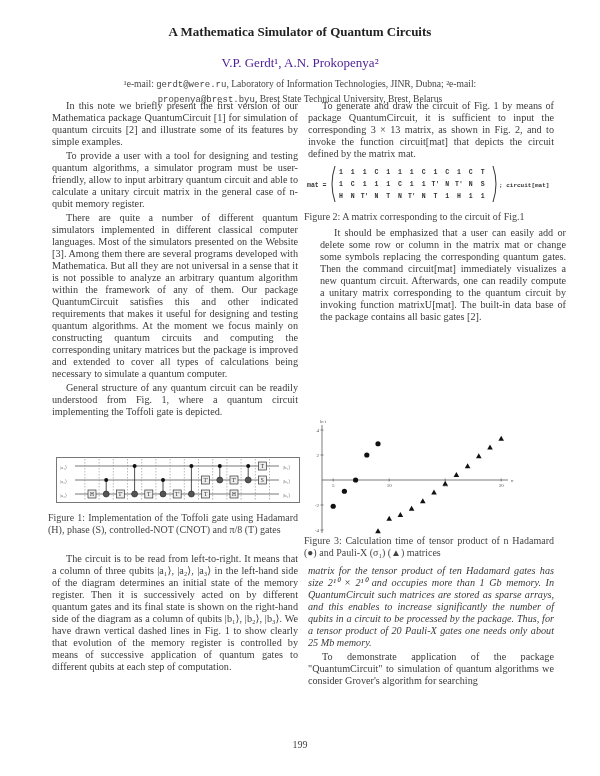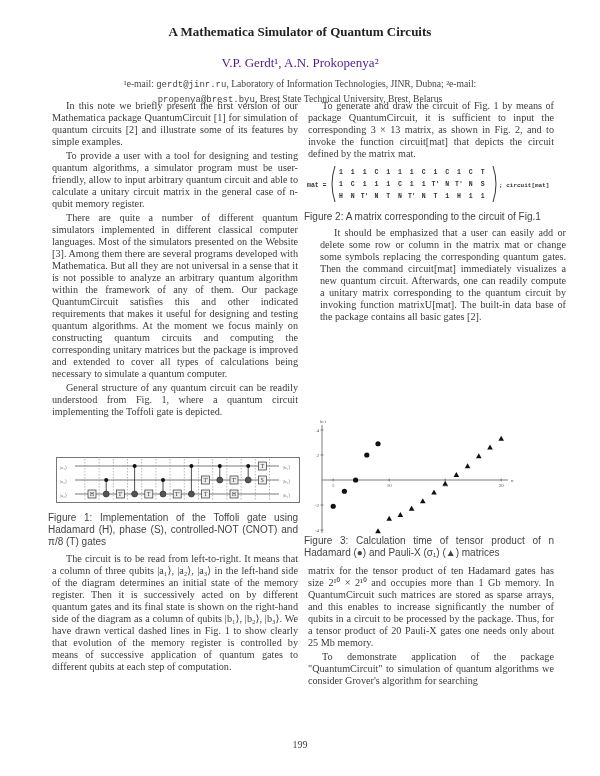--- a/index.html
+++ b/index.html
@@ -8,24 +8,24 @@
   .title { position:absolute; top:24px; left:0; width:600px; text-align:center;
            font-family:"Liberation Serif", serif; font-weight:bold; font-size:13px; color:#222; }
   .authors { position:absolute; top:55px; left:0; width:600px; text-align:center;
              font-family:"Liberation Serif", serif; font-size:13px; color:#4c1d95; }
   .affil { position:absolute; top:77px; left:80px; width:440px; text-align:center;
            font-family:"Liberation Serif", serif; font-size:9.6px; line-height:13px; color:#444; }
   .mono { font-family:"Liberation Mono", monospace; font-size:9px; }
   .col { position:absolute; font-family:"Liberation Serif", serif; font-size:10.2px;
          line-height:12px; color:#3a3a3a; text-align:justify; }
   .col p { margin:0 0 2px 4px; text-indent:14px; }
-  .col p.noindent { text-indent:0; }
+  .col p.noindent { text-indent:0;font-style:italic; }
   .left { left:48px; top:100px; width:250px; }
   .right { left:304px; top:100px; width:250px; }
-  .caption { font-family:Liberation Sans, sans-serif; font-size:10px; line-height:12px;
+  .caption { font-family:Liberation Serif, serif; font-size:10px; line-height:12px;
              color:#444; text-align:justify; }
   .fig1 { position:absolute; left:56px; top:457px; width:242px; height:44px;
           border:1px solid #777; }
   .cap1 { position:absolute; left:48px; top:512px; width:250px; }
   .left2 { left:48px; top:553px; width:250px; }
   .mat { position:absolute; left:305px; top:162px; width:252px; height:44px;
          font-family:"Liberation Mono", monospace; font-size:6.5px; font-weight:bold; color:#333; }
   .cap2 { position:absolute; left:304px; top:211px; width:252px; }
   .right2 { left:316px; top:227px; width:250px; }
   .chart { position:absolute; left:308px; top:405px; width:210px; height:130px; }
@@ -33,21 +33,21 @@
   .right3 { left:304px; top:565px; width:250px; }
   .pagenum { position:absolute; top:739px; left:0; width:600px; text-align:center;
              font-family:"Liberation Serif", serif; font-size:10px; color:#444; }
 </style>
 </head>
 <body>
 
 <div class="title">A Mathematica Simulator of Quantum Circuits</div>
 <div class="authors">V.P. Gerdt¹, A.N. Prokopenya²</div>
 <div class="affil">
-  <span>¹e-mail: </span><span class="mono">gerdt@jinr.ru</span><span>, Laboratory of Information Technologies, JINR, Dubna;  ²e-mail:</span><br>
+  <span>¹e-mail: </span><span class="mono">gerdt@were.ru</span><span>, Laboratory of Information Technologies, JINR, Dubna;  ²e-mail:</span><br>
   <span class="mono">propenya@brest.byu</span><span>, Brest State Technical University, Brest, Belarus</span>
 </div>
 
 <div class="col left">
   <p>In this note we briefly present the first version of our Mathematica package QuantumCircuit [1] for simulation of quantum circuits [2] and illustrate some of its features by simple examples.</p>
   <p>To provide a user with a tool for designing and testing quantum algorithms, a simulator program must be user-friendly, allow to input arbitrary quantum circuit and able to calculate a unitary circuit matrix in the general case of n-qubit memory register.</p>
   <p>There are quite a number of different quantum simulators implemented in different classical computer languages. Most of the simulators presented on the Website [3]. Among them there are several programs developed with Mathematica. But all they are not universal in a sense that it is not possible to analyze an arbitrary quantum algorithm within the framework of any of them. Our package QuantumCircuit satisfies this and other indicated requirements that makes it useful for designing and testing quantum algorithms. At the moment we focus mainly on constructing quantum circuits and computing the corresponding unitary matrices but the package is improved and extended to cover all types of calculations being necessary to simulate a quantum computer.</p>
   <p>General structure of any quantum circuit can be readily understood from Fig. 1, where a quantum circuit implementing the Toffoli gate is depicted.</p>
 </div>
 

